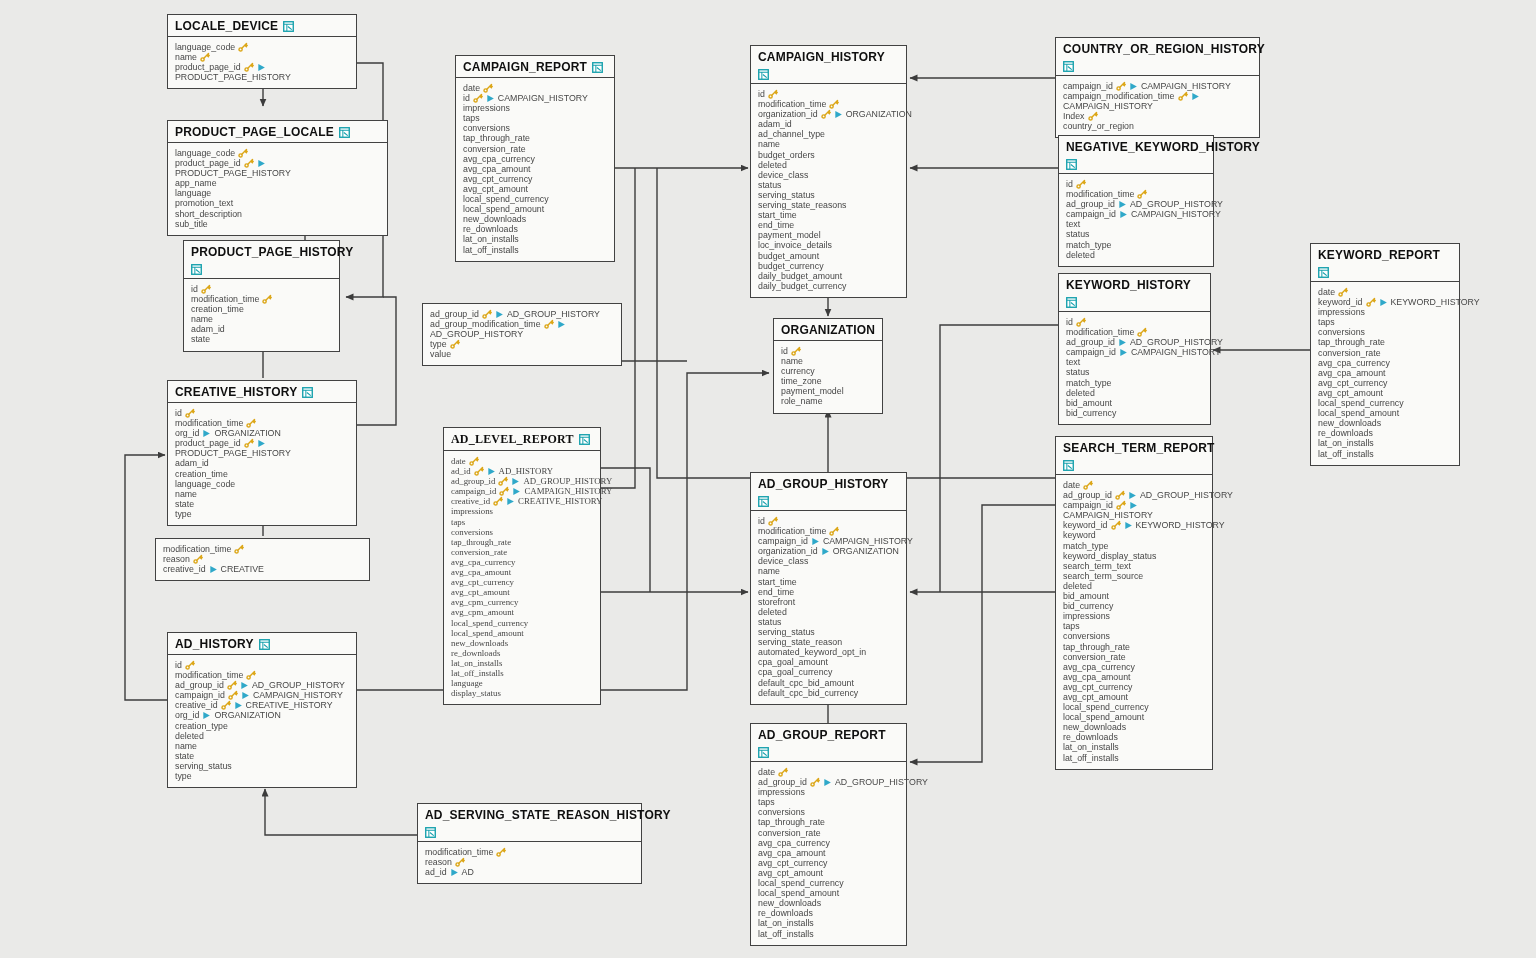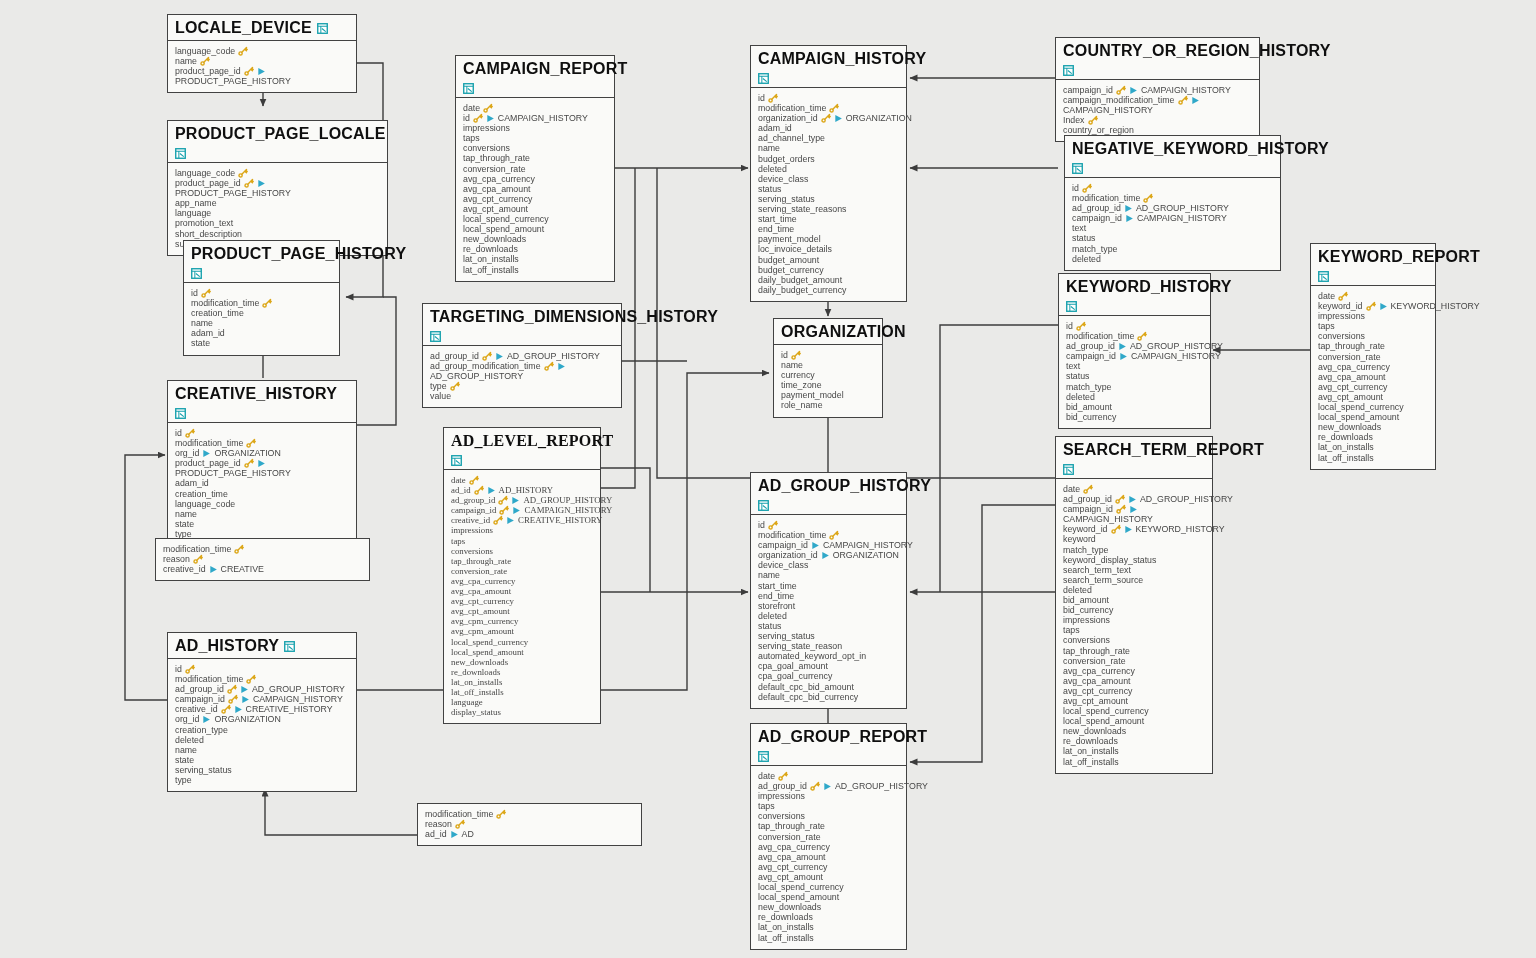--- a/index.html
+++ b/index.html
@@ -3,21 +3,21 @@
 <meta charset="utf-8">
 <style>
   html,body{margin:0;padding:0;}
   body{font-family:"Liberation Sans", sans-serif;}
   #canvas{position:relative;width:1536px;height:958px;overflow:hidden;background:#eaeae8;}
   #edges{position:absolute;left:0;top:0;z-index:1;}
   #tables{position:absolute;left:0;top:0;z-index:2;}
   .tbl{position:absolute;background:#fafaf8;border:1.5px solid #424242;box-sizing:border-box;}
   .hd{display:flex;align-items:center;gap:5px;flex-wrap:wrap;
       padding:4px 7px 3px 7px;border-bottom:1.5px solid #424242;
-      font-weight:bold;font-size:16px;letter-spacing:.2px;color:#0f0f0f;white-space:normal;}
+      font-weight:bold;font-size:12px;letter-spacing:.2px;color:#0f0f0f;white-space:normal;}
   .flds{padding:5px 1px 6px 7px;}
   .row{display:flex;align-items:center;gap:3px;line-height:10.1px;height:10.1px;
        font-size:8.8px;color:#474747;white-space:nowrap;}
   .row .icn{display:inline-flex;align-items:center;}
   .hd .icn{display:inline-flex;align-items:center;}
 </style>
 </head>
 <body>
 
 <div id="canvas" style="background: rgb(234, 234, 232);">
@@ -529,30 +529,20 @@
           </div>
           <div class="row">
             <span>lat_on_installs</span>
           </div>
           <div class="row">
             <span>lat_off_installs</span>
           </div>
         </div>
       </div>
       <div class="tbl" style="left: 422px; top: 303px; width: 200px;">
-        <div class="hd">
-          <span>TARGETING_DIMENSIONS_HISTORY</span>
-          <span class="icn">
-            <svg width="11" height="11" viewBox="0 0 12 12">
-              <rect x="0.8" y="0.8" width="10.4" height="10.4" fill="#ffffff" stroke="#17a1ad" stroke-width="1.5"></rect>
-              <path d="M1,3.6 H11 M4.2,3.6 V11" stroke="#17a1ad" stroke-width="1.1" fill="none"></path>
-              <path d="M5.3,6 L9.6,9.4" stroke="#17a1ad" stroke-width="1.2" fill="none"></path>
-            </svg>
-          </span>
-        </div>
         <div class="flds">
           <div class="row">
             <span>ad_group_id</span>
             <span class="icn">
               <svg width="10" height="10" viewBox="0 0 12 12">
                 <g stroke="#dca616" stroke-width="1.7" fill="none" stroke-linecap="round">
                   <circle cx="3.1" cy="8.9" r="1.9"></circle>
                   <path d="M4.6,7.4 L10.2,1.8 M8.2,3.8 L10.1,5.6 M9.4,2.6 L11,4.1"></path>
                 </g>
               </svg>
@@ -743,20 +733,30 @@
           </div>
           <div class="row">
             <span>language</span>
           </div>
           <div class="row">
             <span>display_status</span>
           </div>
         </div>
       </div>
       <div class="tbl" style="left: 417px; top: 803px; width: 225px;">
+        <div class="hd">
+          <span>AD_SERVING_STATE_REASON_HISTORY</span>
+          <span class="icn">
+            <svg width="11" height="11" viewBox="0 0 12 12">
+              <rect x="0.8" y="0.8" width="10.4" height="10.4" fill="#ffffff" stroke="#17a1ad" stroke-width="1.5"></rect>
+              <path d="M1,3.6 H11 M4.2,3.6 V11" stroke="#17a1ad" stroke-width="1.1" fill="none"></path>
+              <path d="M5.3,6 L9.6,9.4" stroke="#17a1ad" stroke-width="1.2" fill="none"></path>
+            </svg>
+          </span>
+        </div>
         <div class="flds">
           <div class="row">
             <span>modification_time</span>
             <span class="icn">
               <svg width="10" height="10" viewBox="0 0 12 12">
                 <g stroke="#dca616" stroke-width="1.7" fill="none" stroke-linecap="round">
                   <circle cx="3.1" cy="8.9" r="1.9"></circle>
                   <path d="M4.6,7.4 L10.2,1.8 M8.2,3.8 L10.1,5.6 M9.4,2.6 L11,4.1"></path>
                 </g>
               </svg>
@@ -1161,21 +1161,21 @@
                   <path d="M4.6,7.4 L10.2,1.8 M8.2,3.8 L10.1,5.6 M9.4,2.6 L11,4.1"></path>
                 </g>
               </svg>
             </span>
           </div>
           <div class="row">
             <span>country_or_region</span>
           </div>
         </div>
       </div>
-      <div class="tbl" style="left: 1058px; top: 135px; width: 217px; margin-left: 6px;">
+      <div class="tbl" style="left: 1058px; top: 135px; width: 156px;">
         <div class="hd">
           <span>NEGATIVE_KEYWORD_HISTORY</span>
           <span class="icn">
             <svg width="11" height="11" viewBox="0 0 12 12">
               <rect x="0.8" y="0.8" width="10.4" height="10.4" fill="#ffffff" stroke="#17a1ad" stroke-width="1.5"></rect>
               <path d="M1,3.6 H11 M4.2,3.6 V11" stroke="#17a1ad" stroke-width="1.1" fill="none"></path>
               <path d="M5.3,6 L9.6,9.4" stroke="#17a1ad" stroke-width="1.2" fill="none"></path>
             </svg>
           </span>
         </div>
@@ -1299,21 +1299,21 @@
             <span>deleted</span>
           </div>
           <div class="row">
             <span>bid_amount</span>
           </div>
           <div class="row">
             <span>bid_currency</span>
           </div>
         </div>
       </div>
-      <div class="tbl" style="left: 1310px; top: 243px; width: 126px;">
+      <div class="tbl" style="left: 1310px; top: 243px; width: 150px;">
         <div class="hd">
           <span>KEYWORD_REPORT</span>
           <span class="icn">
             <svg width="11" height="11" viewBox="0 0 12 12">
               <rect x="0.8" y="0.8" width="10.4" height="10.4" fill="#ffffff" stroke="#17a1ad" stroke-width="1.5"></rect>
               <path d="M1,3.6 H11 M4.2,3.6 V11" stroke="#17a1ad" stroke-width="1.1" fill="none"></path>
               <path d="M5.3,6 L9.6,9.4" stroke="#17a1ad" stroke-width="1.2" fill="none"></path>
             </svg>
           </span>
         </div>

